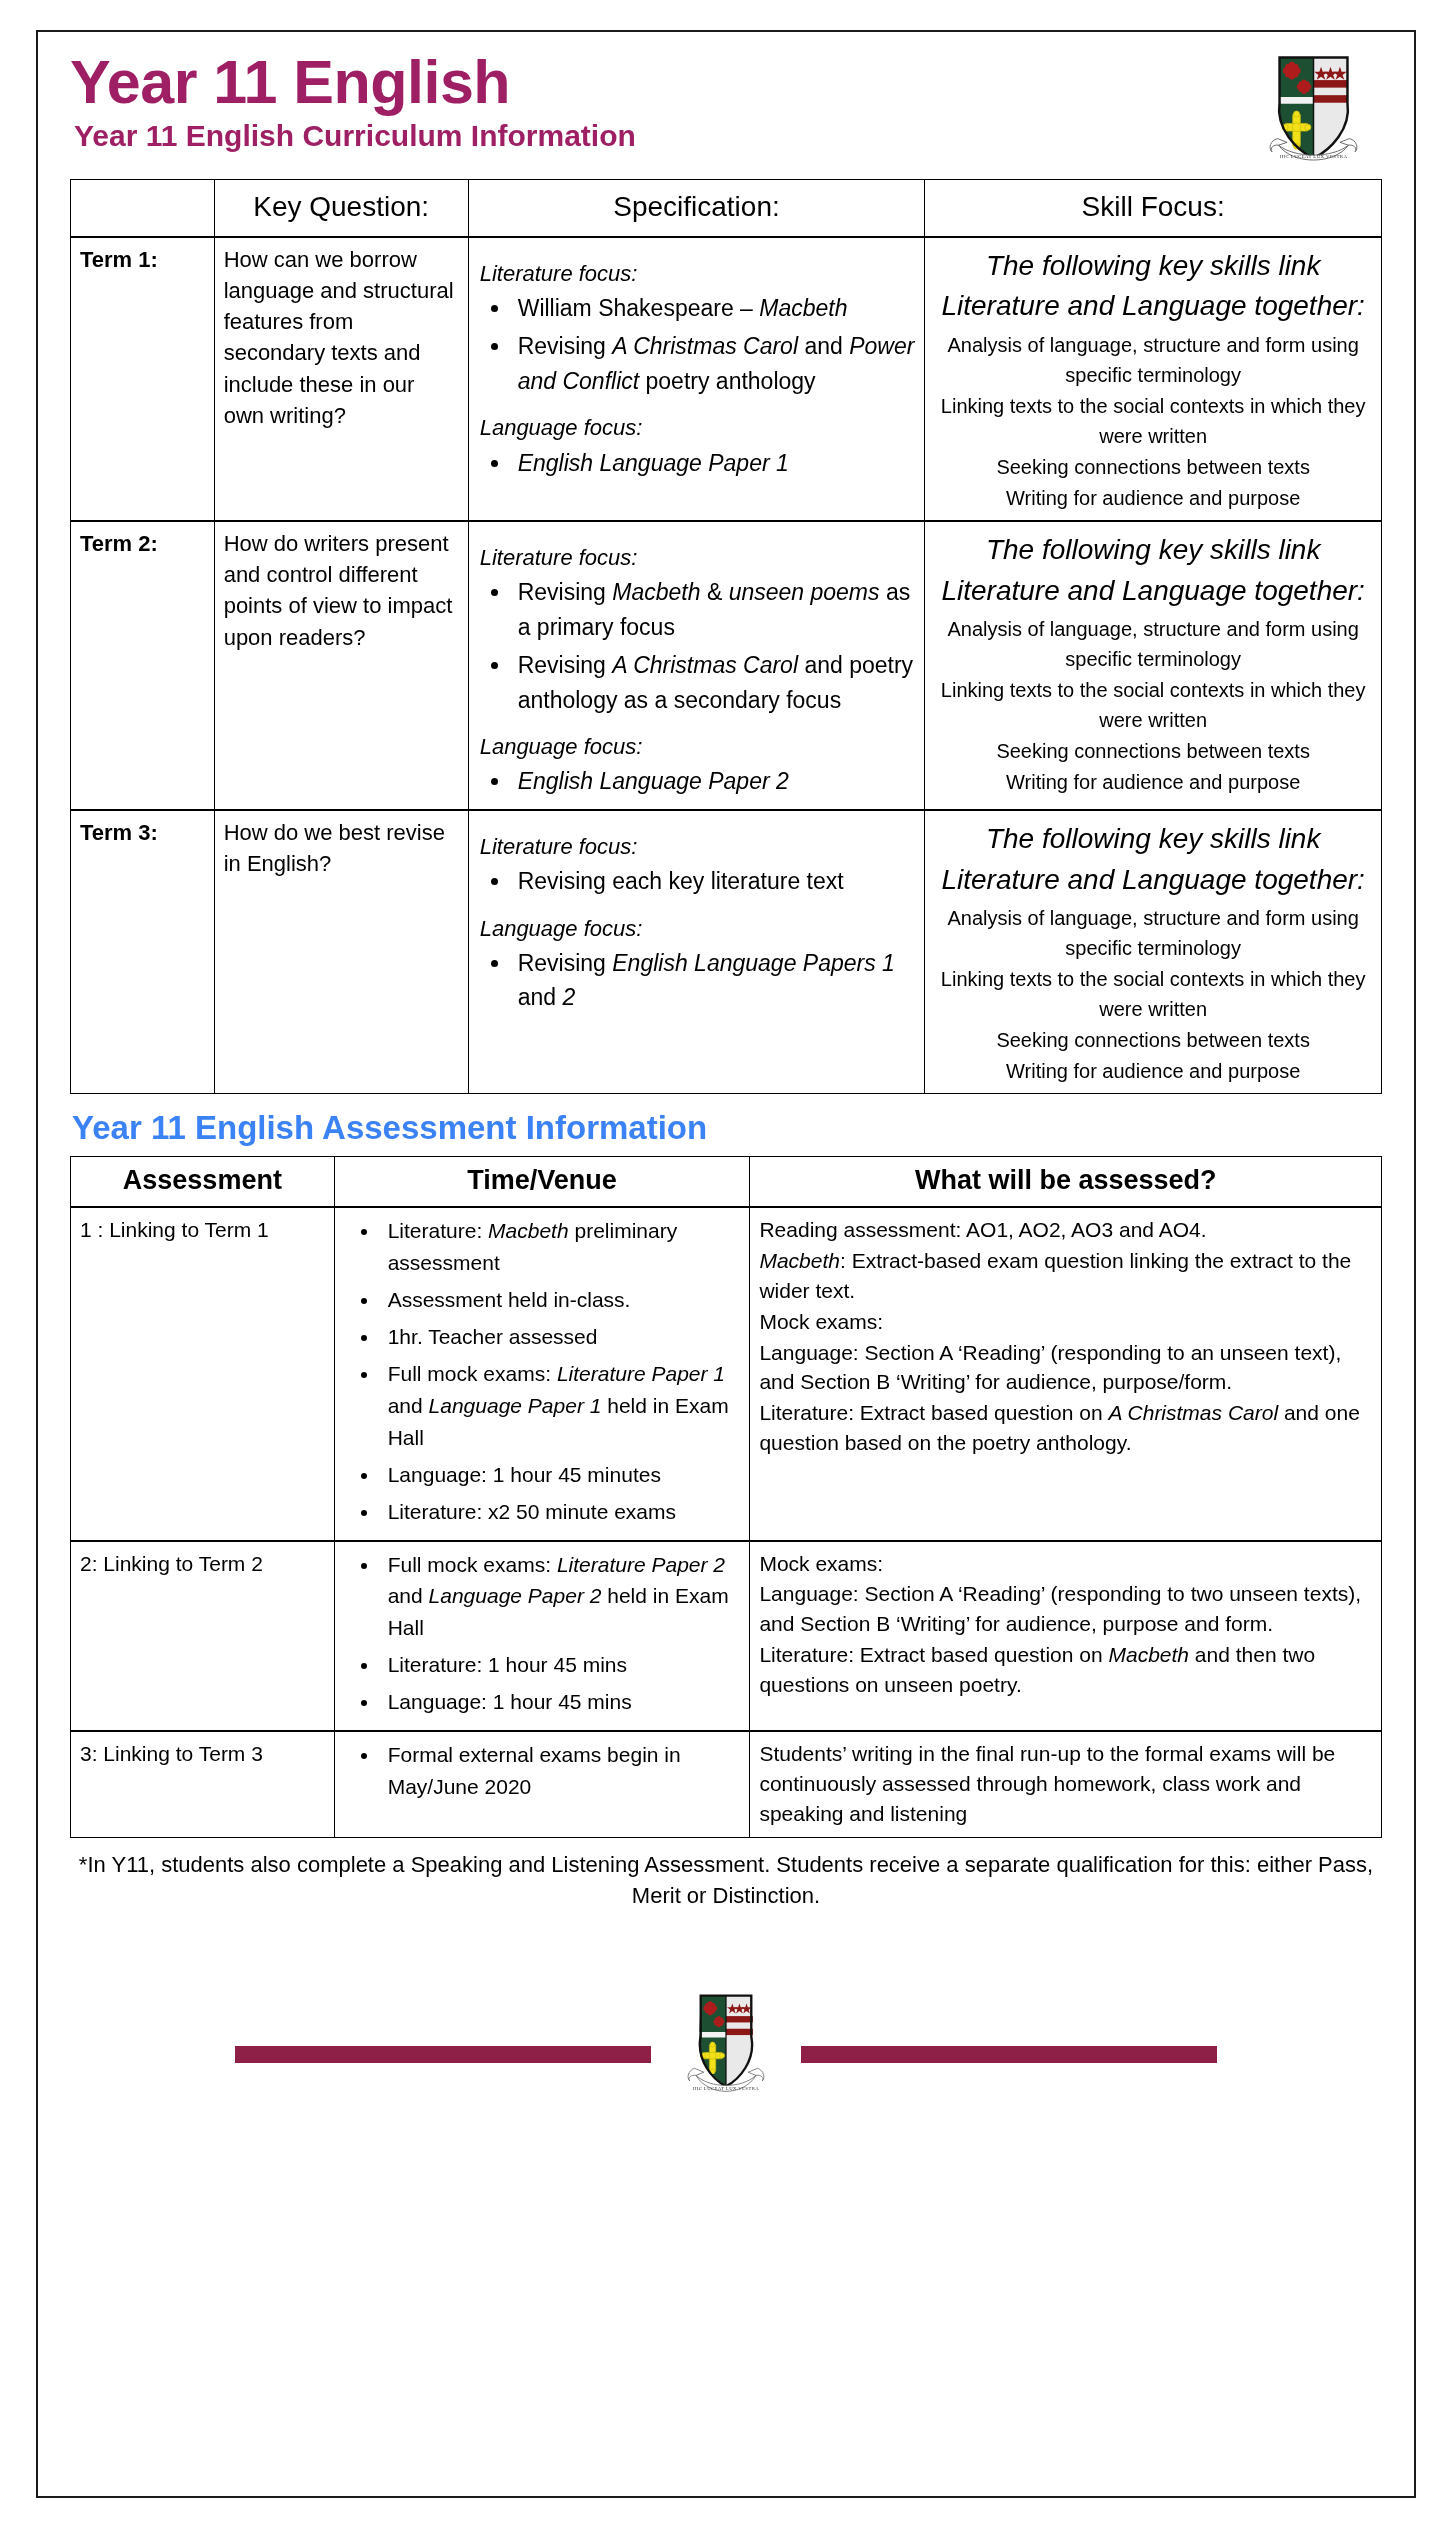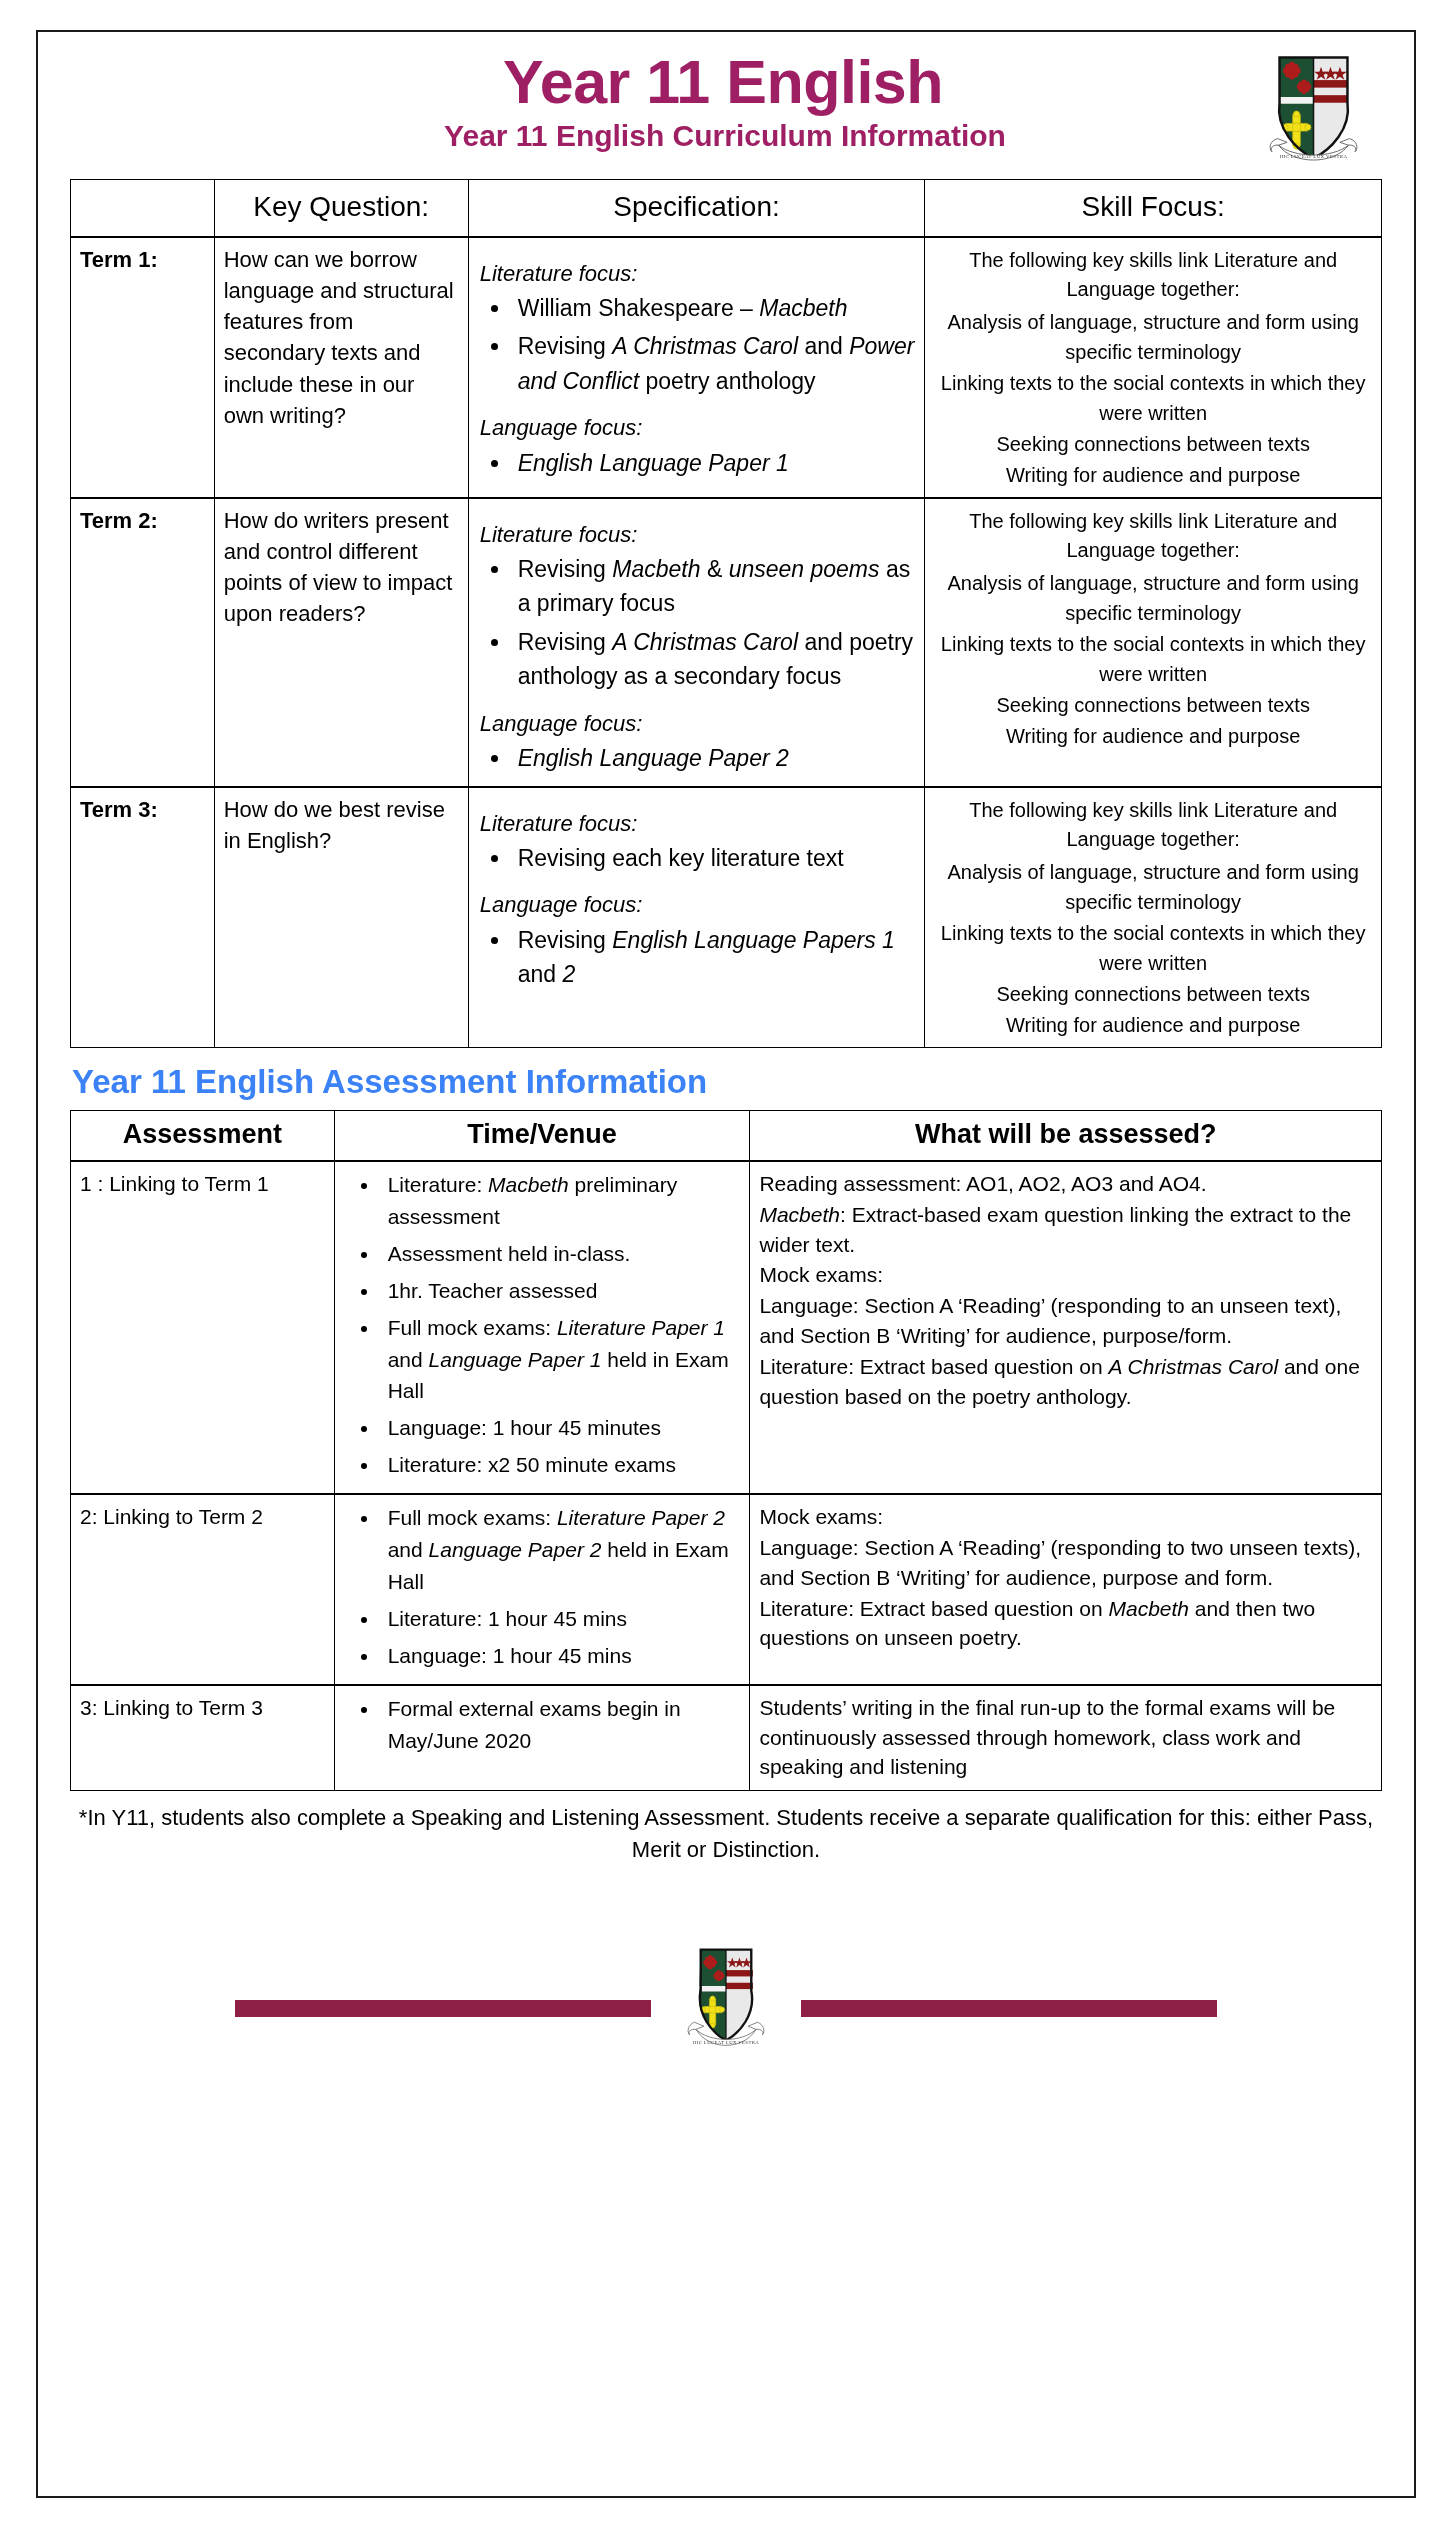--- a/index.html
+++ b/index.html
@@ -27,21 +27,20 @@
     bottom: 36px;
     border: 2px solid #1a1a1a;
     pointer-events: none;
   }
 
   
   .header {
     position: relative;
     padding: 22px 40px 10px 34px;
     height: 149px;
-    text-align: center;
   }
   .title-main {
     font-size: 61px;
     font-weight: bold;
     color: #9e1f63;
     line-height: 1.0;
     letter-spacing: -0.5px;
     margin: 0;
     font-family: "Liberation Sans", sans-serif;
   }
@@ -103,21 +102,22 @@
   }
   ul.spec-list li {
     font-size: 23px;
     line-height: 1.5;
     margin-bottom: 4px;
     padding-left: 6px;
   }
 
   .skill-cell { text-align: center; padding: 6px 8px; }
   .skill-intro {
-    font-size: 20px;
+    font-style: italic;
+    font-size: 28px;
     line-height: 1.45;
     margin: 2px 0 3px 0;
   }
   .skill-line {
     font-size: 20px;
     line-height: 1.5;
     margin: 0 0 1px 0;
   }
 
   

